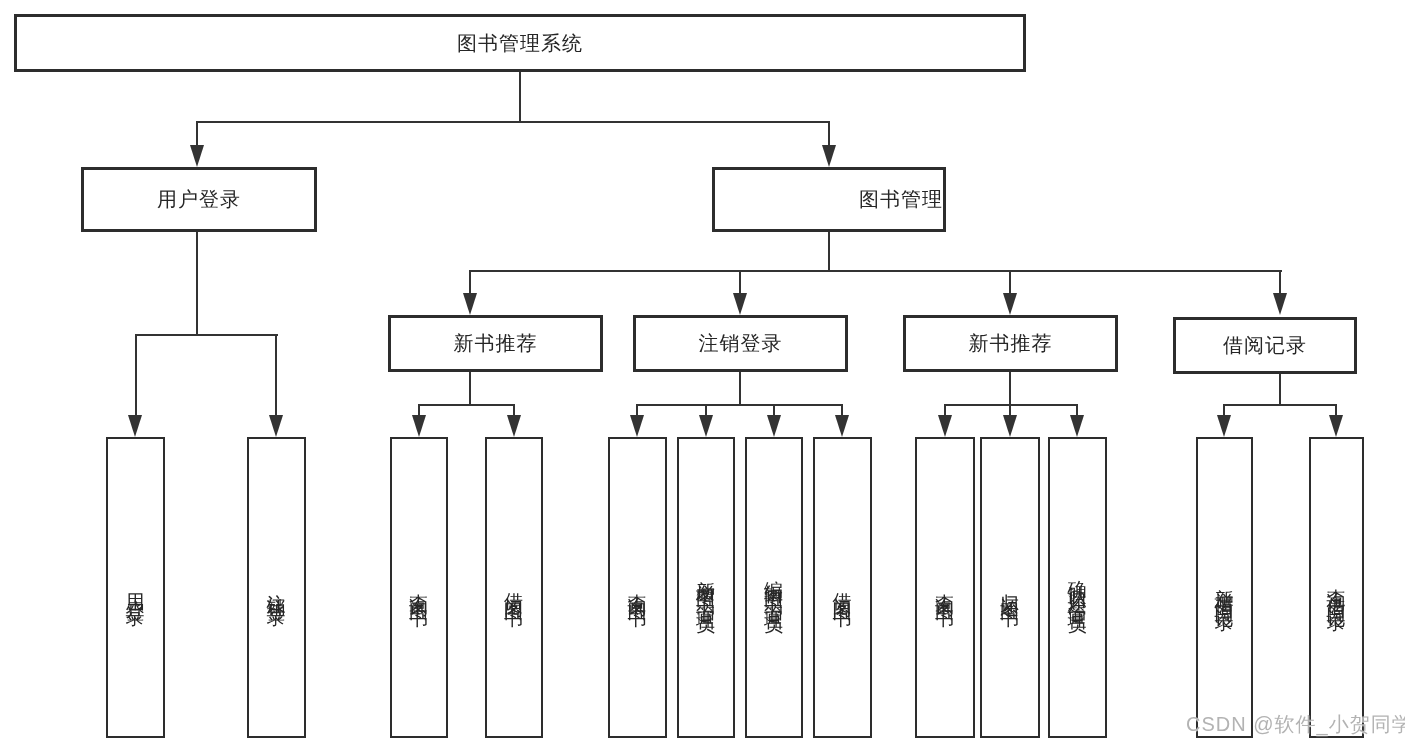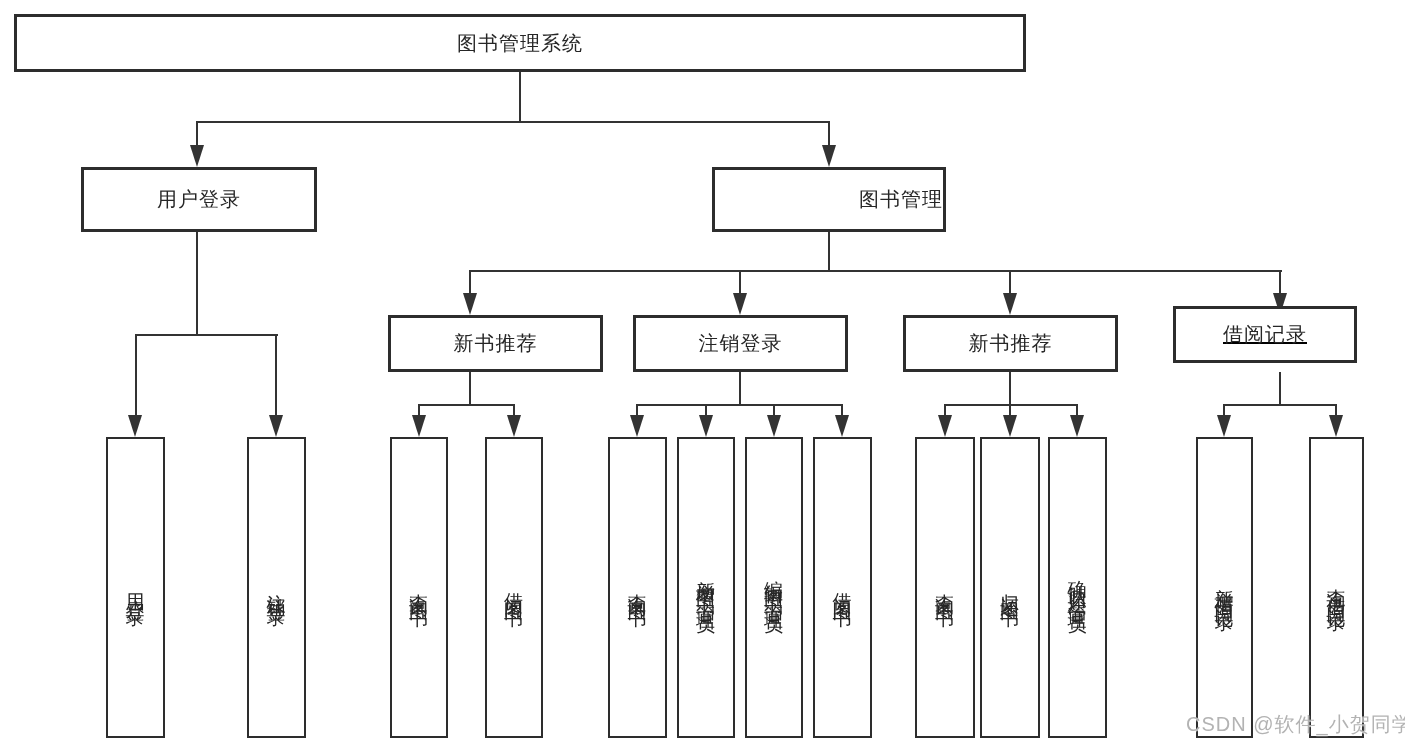--- a/index.html
+++ b/index.html
@@ -73,21 +73,21 @@
 
   <div class="box" style="left:372px;top:315px;width:215px;height:57px;margin-left:16px;">
     <span class="hlabel">新书推荐</span>
   </div>
   <div class="box" style="left:633px;top:315px;width:215px;height:57px;">
     <span class="hlabel">注销登录</span>
   </div>
   <div class="box" style="left:903px;top:315px;width:215px;height:57px;">
     <span class="hlabel">新书推荐</span>
   </div>
-  <div class="box" style="left:1173px;top:306px;width:184px;height:57px;text-decoration:underline;">
+  <div class="box" style="left:1173px;top:317px;width:184px;height:57px;">
     <span class="hlabel">借阅记录</span>
   </div>
 
   <div class="line" style="left:469px;top:372px;width:2px;height:33px;"></div>
   <div class="line" style="left:418px;top:404px;width:97px;height:2px;"></div>
   <div class="line" style="left:418px;top:404px;width:2px;height:13px;"></div>
   <div class="arrow" style="left:412px;top:415px;"></div>
   <div class="line" style="left:513px;top:404px;width:2px;height:13px;"></div>
   <div class="arrow" style="left:507px;top:415px;"></div>
 

